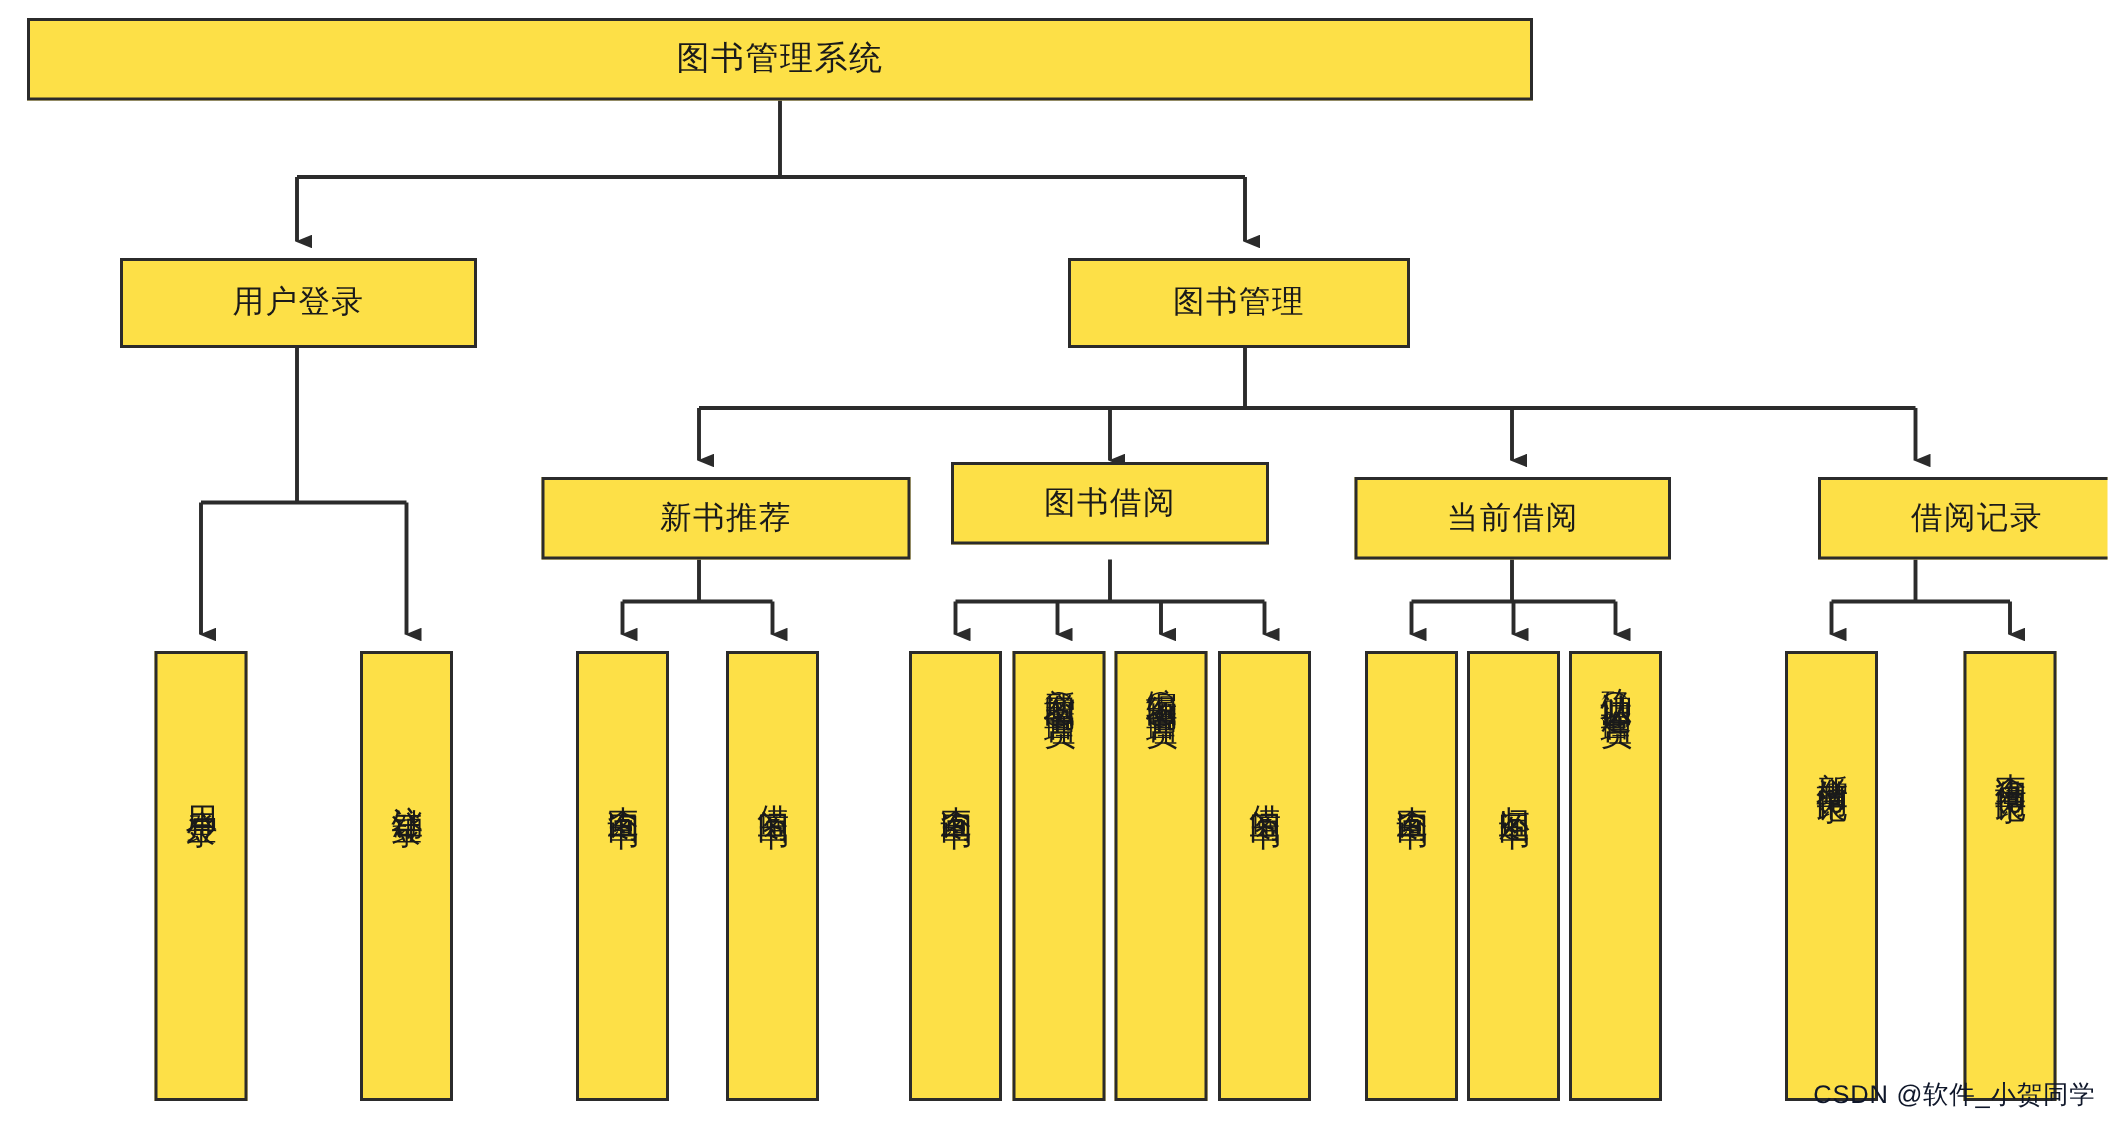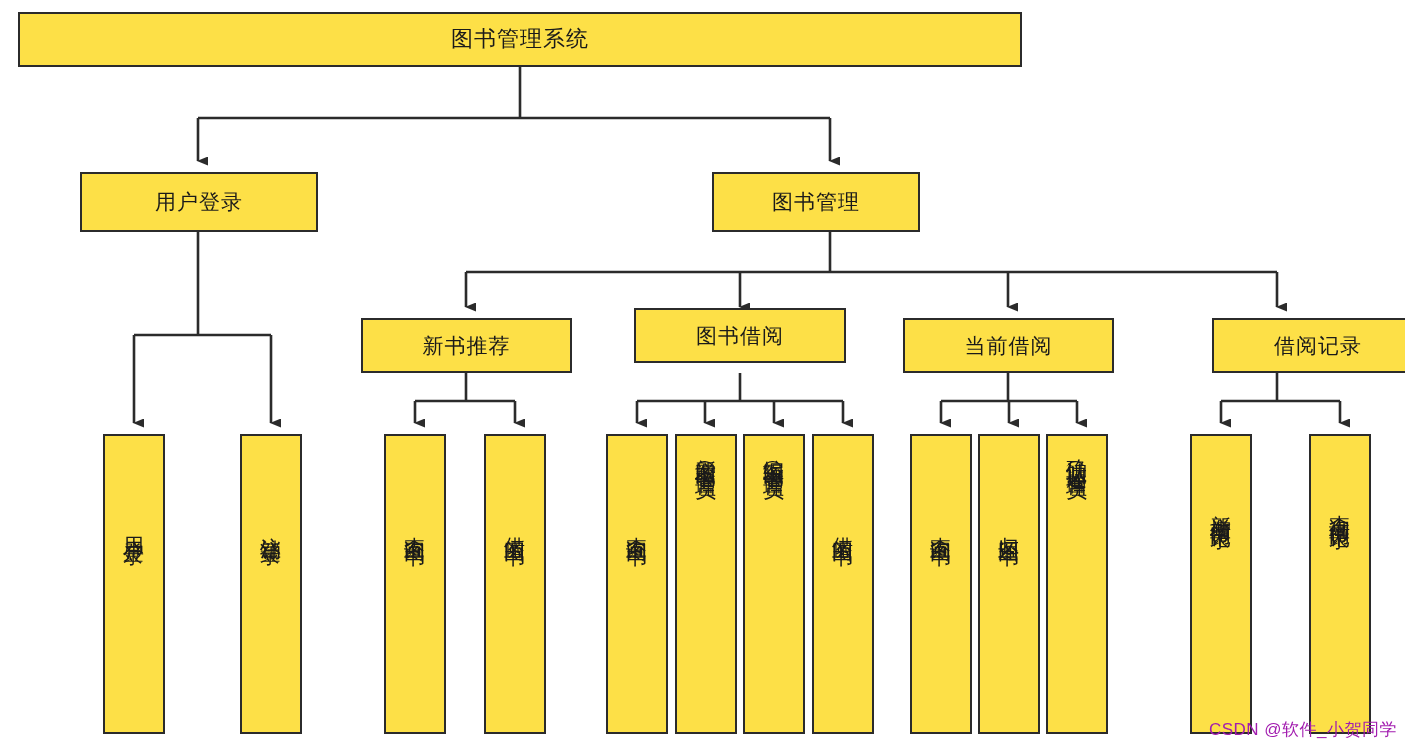--- a/index.html
+++ b/index.html
@@ -47,21 +47,21 @@
     line-height:1;
     white-space:nowrap;
     display:block;
   }
   .node.leaf.mid .label{margin-top:78px;}
   .node.leaf.mid2 .label{margin-top:56px;}
 
   .watermark{
     position:absolute;
     right:8px;bottom:6px;
-    color:#a21caf;
+    color:#0f172a;
     font-size:17px;
     letter-spacing:.5px;
     white-space:nowrap;
     user-select:none;
     margin-top:14px;
   }
 </style>
 </head>
 <body>
 
@@ -120,25 +120,25 @@
     </g>
   </svg>
 
   <div class="node root" style="left:18px;top:12px;width:1004px;height:55px;">
     <span class="label">图书管理系统</span>
   </div>
 
   <div class="node lvl2" style="left:80px;top:172px;width:238px;height:60px;">
     <span class="label">用户登录</span>
   </div>
-  <div class="node lvl2" style="left:712px;top:172px;width:208px;height:60px;">
+  <div class="node lvl2" style="left:712px;top:172px;width:228px;height:60px;">
     <span class="label">图书管理</span>
   </div>
 
-  <div class="node lvl3" style="left:361px;top:318px;width:211px;height:55px;">
+  <div class="node lvl3" style="left:361px;top:318px;width:246px;height:55px;">
     <span class="label">新书推荐</span>
   </div>
   <div class="node lvl3" style="left:634px;top:308px;width:212px;height:55px;">
     <span class="label">图书借阅</span>
   </div>
   <div class="node lvl3" style="left:903px;top:318px;width:211px;height:55px;">
     <span class="label">当前借阅</span>
   </div>
   <div class="node lvl3" style="left:1172px;top:318px;width:212px;height:55px;margin-left:40px;">
     <span class="label">借阅记录</span>

